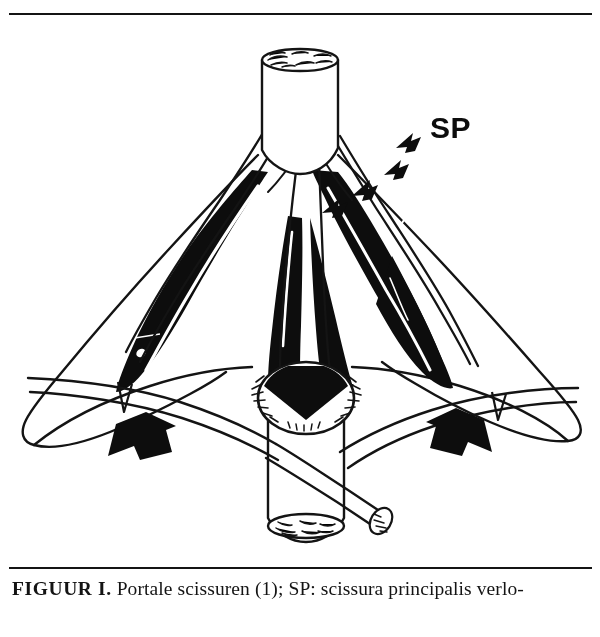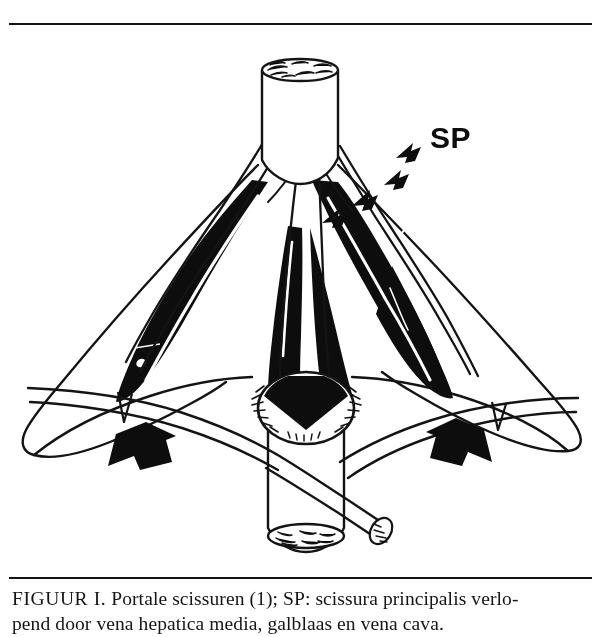--- a/index.html
+++ b/index.html
@@ -11,21 +11,21 @@
     width: 600px;
     height: 637px;
     position: relative;
     overflow: hidden;
     font-family: "Liberation Serif", serif;
     color: #111111;
   }
 
   #page {
     position: absolute;
-    left: 0; top: 10px;
+    left: 0; top: 0;
     width: 600px;
     height: 501px;
   }
 
   
   .rule {
     position: absolute;
     left: 9px;
     width: 583px;
     height: 2px;
@@ -53,20 +53,21 @@
     font-family: "Liberation Serif", serif;
     font-size: 19.5px;
     line-height: 25px;
     color: #141414;
     letter-spacing: 0.1px;
   }
   #caption .smallcaps {
     font-variant: small-caps;
     font-size: 19.5px;
     letter-spacing: 0.6px;
+    font-weight: bold;
   }
   #caption .body-text { }
 
   
 </style>
 </head>
 <body>
 
 <div id="page">
 
@@ -301,16 +302,15 @@
 
       <text x="430" y="118" font-family="Liberation Sans, sans-serif" font-size="30" font-weight="bold" fill="#0d0d0d" letter-spacing="0.5">SP</text>
 
     </svg>
   </div>
 
   <div class="rule" id="rule-bot"></div>
 
   <div id="caption">
     <span class="smallcaps">FIGUUR I.</span><span class="body-text"> Portale scissuren (1); SP: scissura principalis verlo-</span><br>
-    <span class="body-text">pend door vena hepatica media, galblaas en vena cava.</span>
   </div>
 
 </div>
 
 </body></html>

